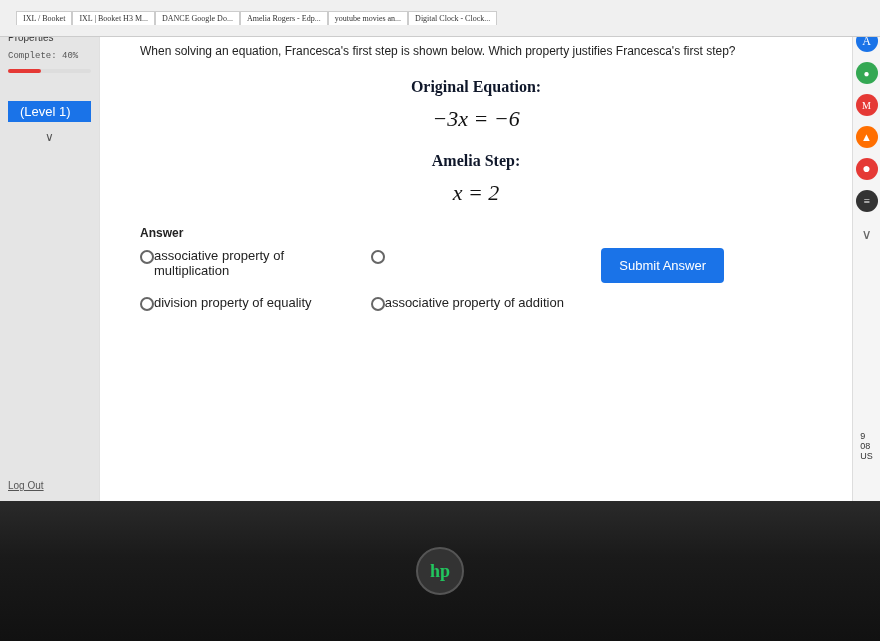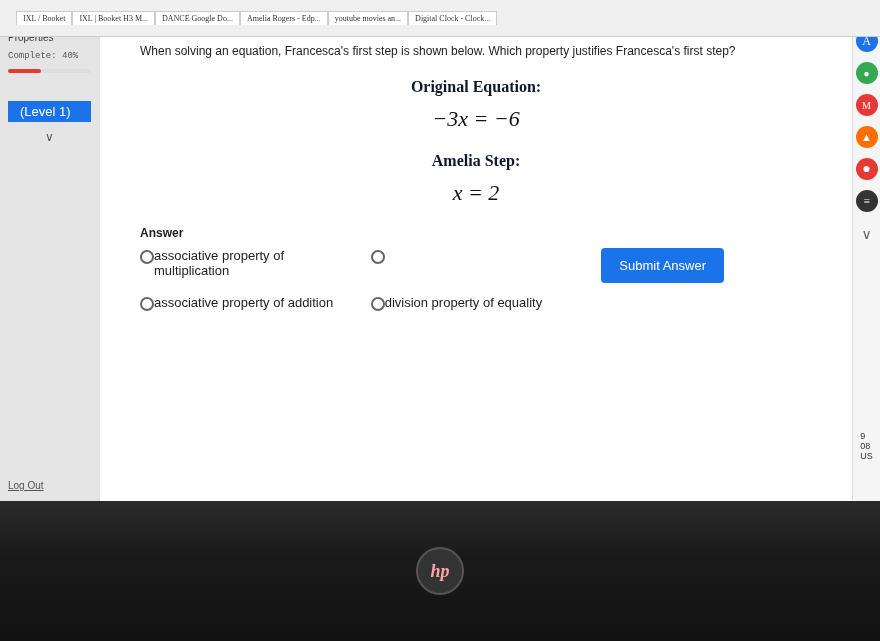--- a/index.html
+++ b/index.html
@@ -28,23 +28,22 @@
     }
 
     .hp-logo {
       width: 48px;
       height: 48px;
       background: #333;
       border-radius: 50%;
       display: flex;
       align-items: center;
       justify-content: center;
-      color: #fca5a5;
+      color: #22c55e;
       font-size: 18px;
-      font-style: italic;
       font-weight: bold;
       border: 2px solid #555;
     }
 
     
     .screen {
       position: absolute;
       top: 0;
       left: 0;
       right: 0;
@@ -334,25 +333,25 @@
           <div class="radio-circle"></div>
         </div>
         <div style="display:flex;align-items:center;">
           <button class="submit-btn">Submit Answer</button>
         </div>
       </div>
 
       <div class="options-row2">
         <div class="option-item">
           <div class="radio-circle"></div>
-          <span>associative property of addition</span>
+          <span>division property of equality</span>
         </div>
         <div class="option-item">
           <div class="radio-circle"></div>
-          <span>division property of equality</span>
+          <span>associative property of addition</span>
         </div>
         <div></div>
       </div>
     </div>
   </div>
 
   <div class="right-icons">
     <div class="right-icon blue">A</div>
     <div class="right-icon" style="background:#34a853;color:white;width:22px;height:22px;border-radius:50%;display:flex;align-items:center;justify-content:center;font-size:10px;">●</div>
     <div class="right-icon red" style="font-size:10px;">M</div>

